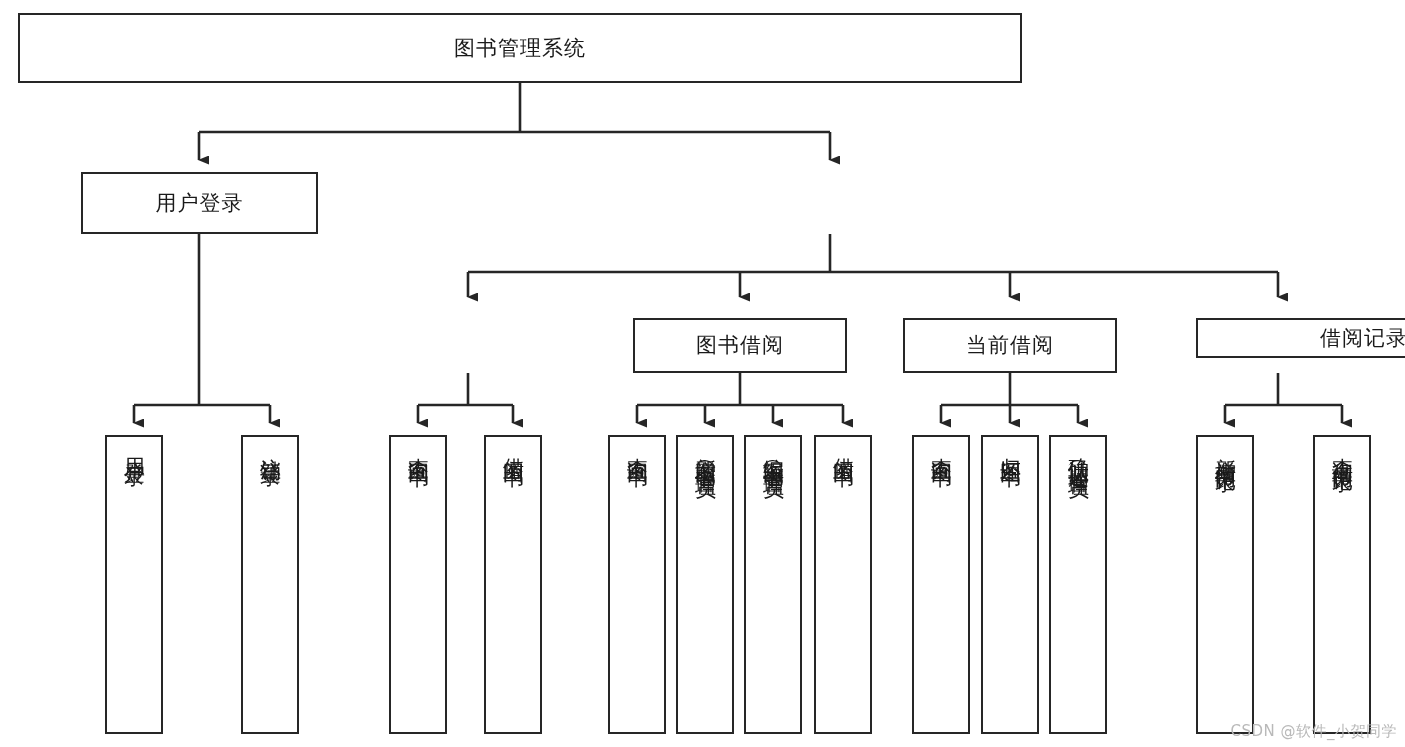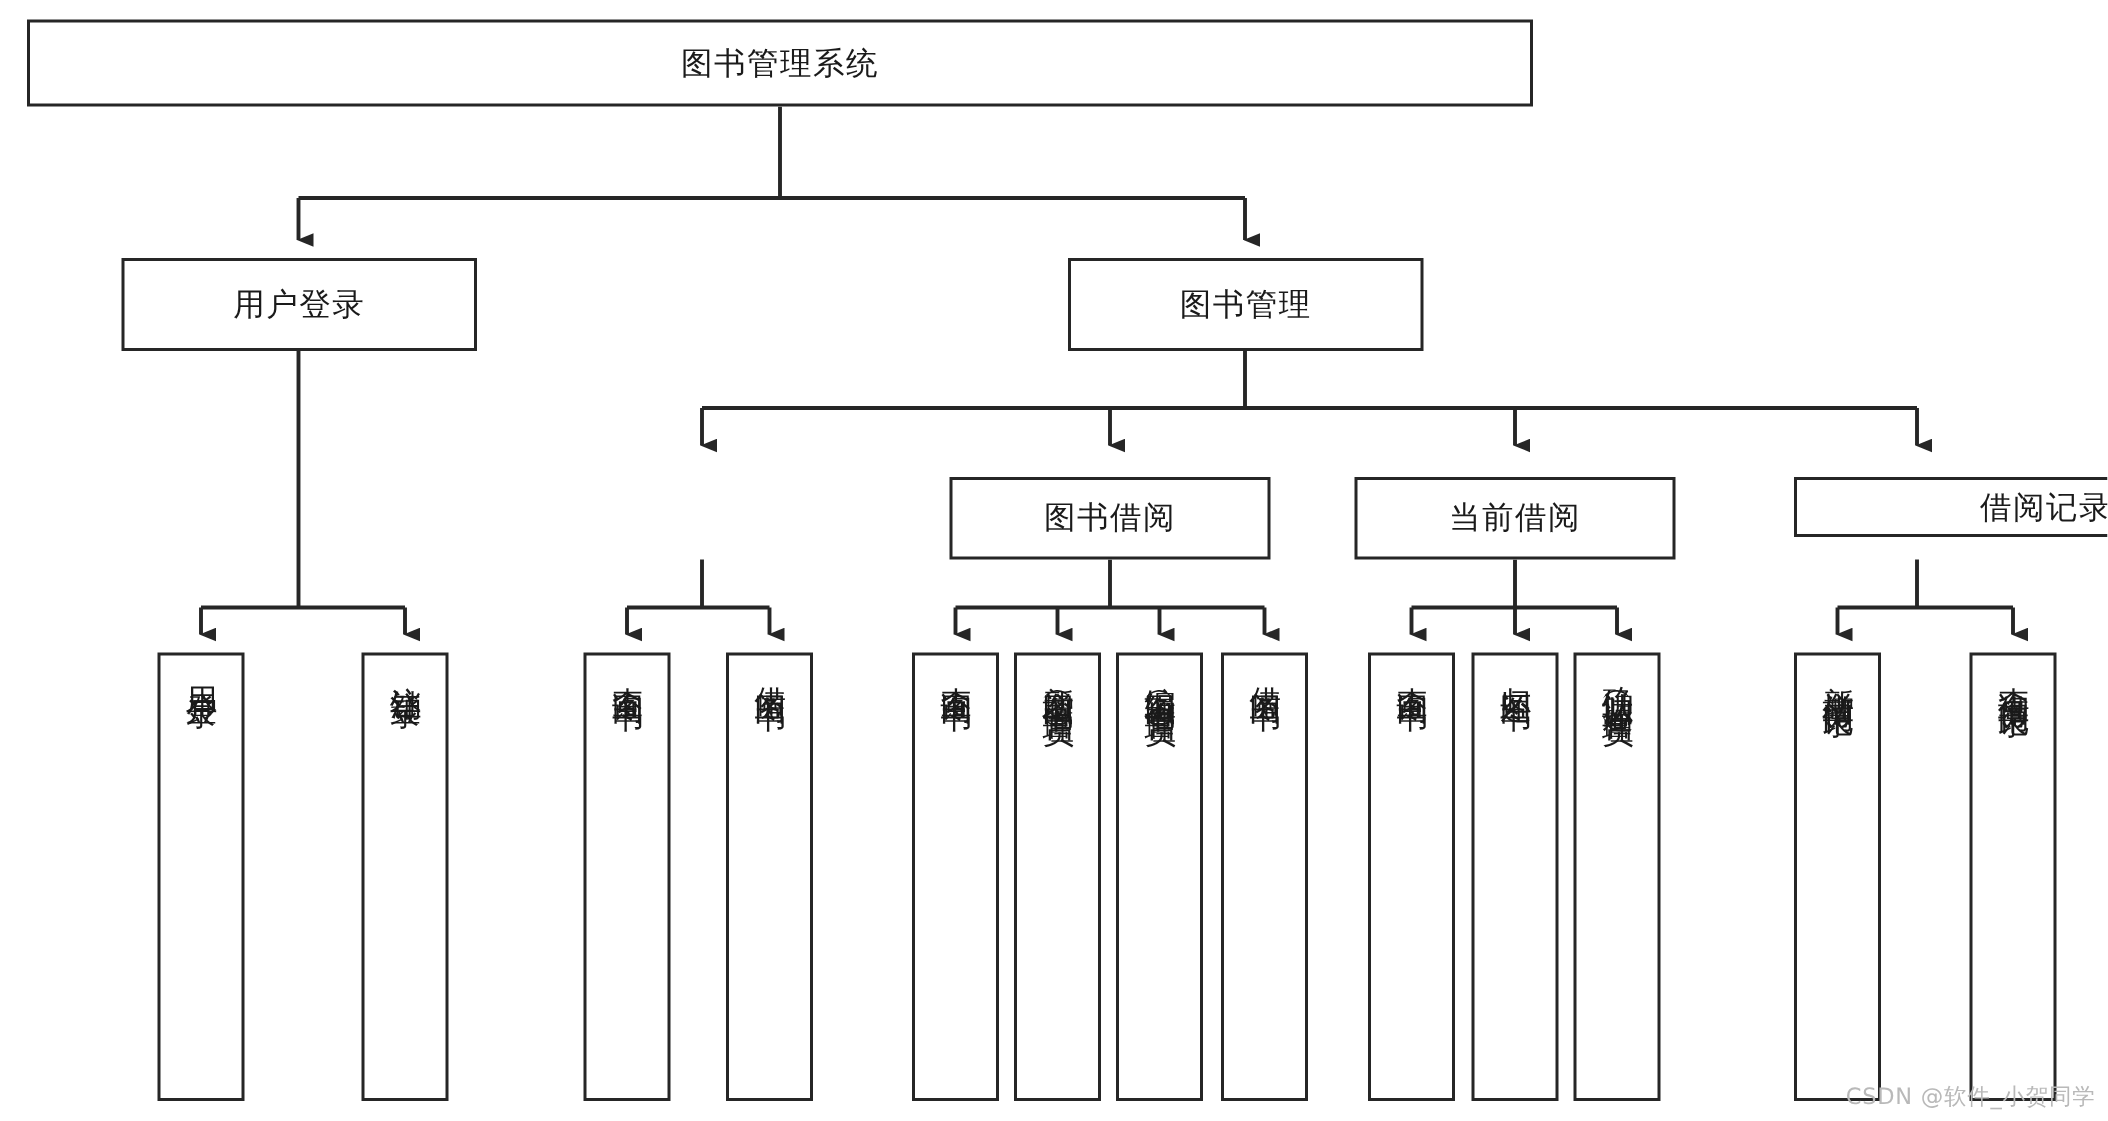--- a/index.html
+++ b/index.html
@@ -117,31 +117,28 @@
       <path d="M1010,405 L1010,423" marker-end="url(#arrow)"></path>
       <path d="M1078,405 L1078,423" marker-end="url(#arrow)"></path>
 
       <path d="M1278,373 L1278,405"></path>
       <path d="M1225,405 L1342,405"></path>
       <path d="M1225,405 L1225,423" marker-end="url(#arrow)"></path>
       <path d="M1342,405 L1342,423" marker-end="url(#arrow)"></path>
     </g>
   </svg>
 
-  <div class="node horizontal" style="left:18px; top:13px; width:1004px; height:58px;">
+  <div class="node horizontal" style="left:18px; top:13px; width:1004px; height:70px;">
     <span class="node-label">图书管理系统</span>
   </div>
 
   <div class="node horizontal" style="left:81px; top:172px; width:237px; height:62px;">
     <span class="node-label">用户登录</span>
   </div>
 
-  <div class="node horizontal" style="left:712px; top:172px; width:237px; height:62px;">
-    <span class="node-label">图书管理</span>
-  </div>
 
 
   <div class="node horizontal" style="left:903px; top:318px; width:214px; height:55px;">
     <span class="node-label">当前借阅</span>
   </div>
 
   <div class="node horizontal" style="left:633px; top:318px; width:214px; height:55px;">
     <span class="node-label">图书借阅</span>
   </div>
 

